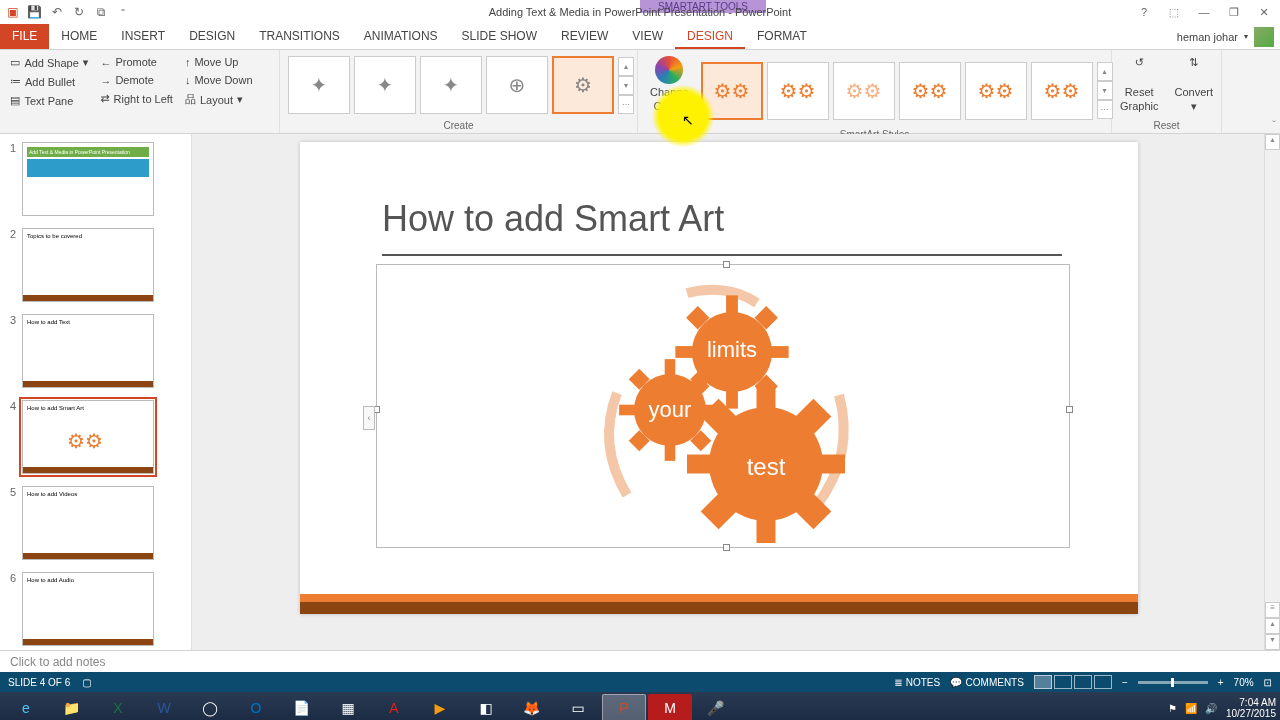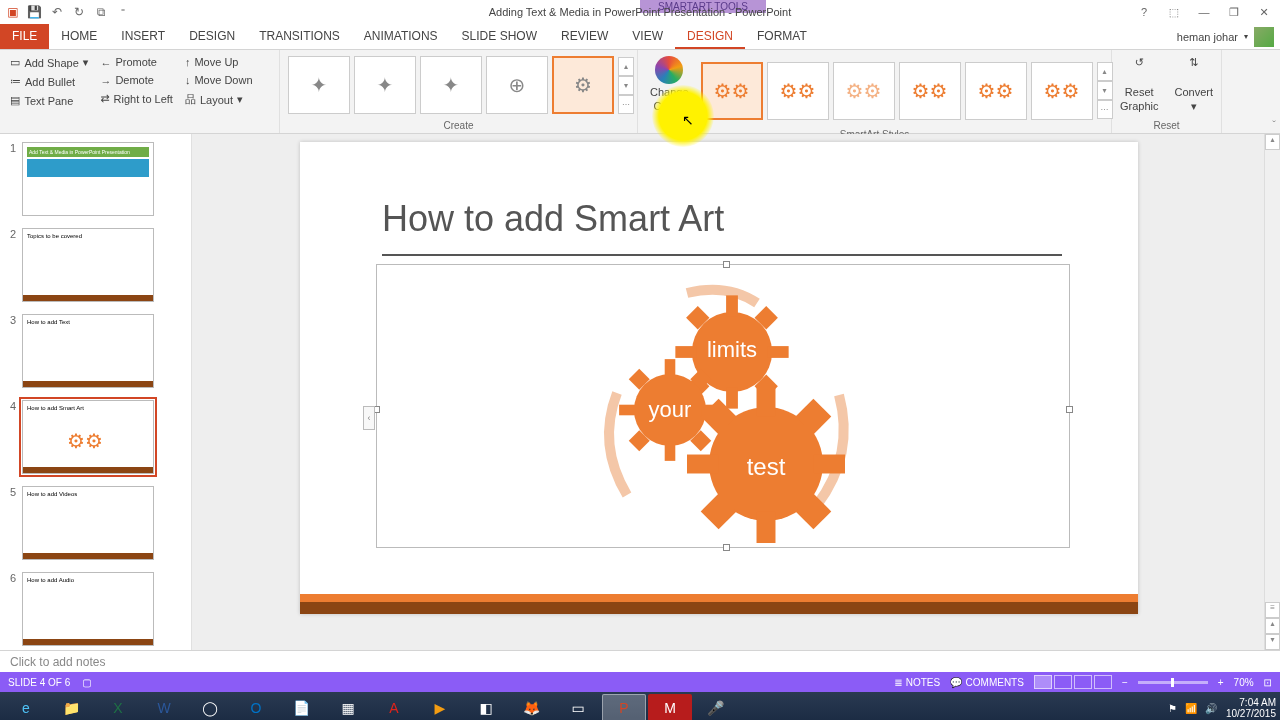--- a/index.html
+++ b/index.html
@@ -61,21 +61,21 @@
 .gear svg { width: 100%; height: 100%; }
 .gear-text { position: absolute; color: #fff; font-size: 22px; width: 100%; text-align: center; }
 
 .vscroll-r { position:absolute; right:0; top:0; width:16px; height:100%; background:#f0f0f0; border-left:1px solid #ddd;}
 .vscroll-r .sbtn{height:16px; background:#fff; border:1px solid #ccc; font-size:8px; text-align:center; color:#888;}
 
 
 .notes { height: 22px; border-top: 1px solid #d4d4d4; background: #fff; padding: 2px 10px; font-size: 12px; color: #888; display:flex; align-items:center; }
 
 
-.statusbar { height: 20px; background: #8b5cf6; color: #fff; display: flex; align-items: center; font-size: 10px; padding: 0 8px; gap: 12px; }
+.statusbar { height: 20px; background: #0c4a6e; color: #fff; display: flex; align-items: center; font-size: 10px; padding: 0 8px; gap: 12px; }
 .statusbar .sr { margin-left: auto; display: flex; align-items: center; gap: 10px; }
 .sb-btn{display:flex;align-items:center;gap:3px;}
 .view-icons{display:flex;gap:2px;}
 .view-icons div{width:18px;height:14px;border:1px solid rgba(255,255,255,.6);}
 .view-icons div.act{background:rgba(255,255,255,.3);}
 .zoom-slider{width:70px;height:3px;background:rgba(255,255,255,.5);position:relative;}
 .zoom-slider::before{content:"";position:absolute;left:48%;top:-3px;width:3px;height:9px;background:#fff;}
 
 
 .taskbar { height: 32px; background: linear-gradient(#2a3a52,#1a2a42); display: flex; align-items: center; padding: 0 4px; gap: 2px; }

